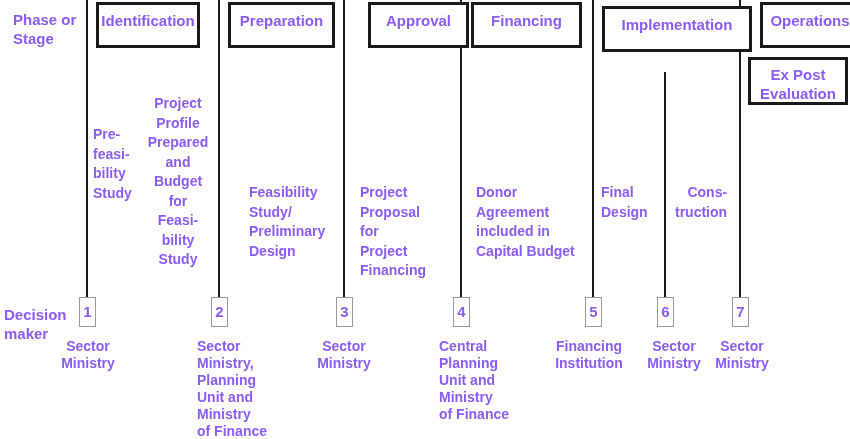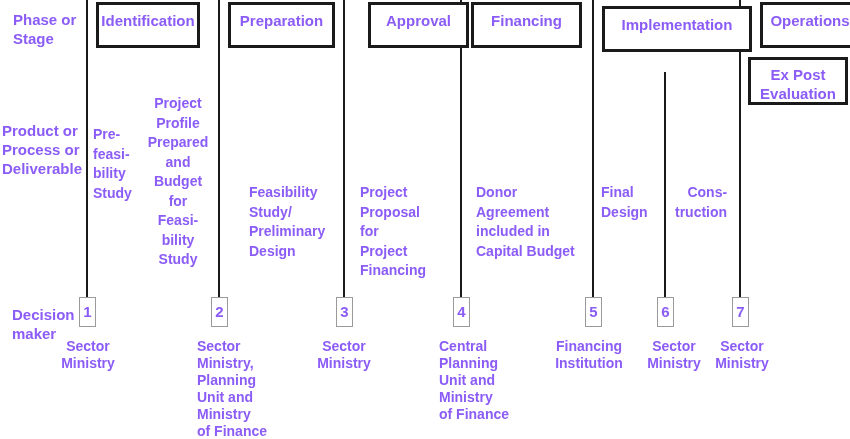--- a/index.html
+++ b/index.html
@@ -67,24 +67,21 @@
   }
   .maker.centered { text-align: center; }
 </style>
 </head>
 <body>
 
 <div class="canvas">
 
   <div class="row-label" style="left:13px; top:10px;">Phase or
 Stage</div>
-  <div class="row-label" style="left:2px; top:121px;">Product or
-Process or
-Deliverable</div>
-  <div class="row-label" style="left:12px; top:305px;">Decision
+  <div class="row-label" style="left:4px; top:305px;">Decision
 maker</div>
 
   <div class="vline" style="left:86px; top:0; height:297px;"></div>
   <div class="vline" style="left:218px; top:0; height:297px;"></div>
   <div class="vline" style="left:343px; top:0; height:297px;"></div>
   <div class="vline" style="left:460px; top:0; height:297px;"></div>
   <div class="vline" style="left:592px; top:0; height:297px;"></div>
   <div class="vline" style="left:664px; top:72px; height:225px;"></div>
   <div class="vline" style="left:739px; top:0; height:297px;"></div>
 

